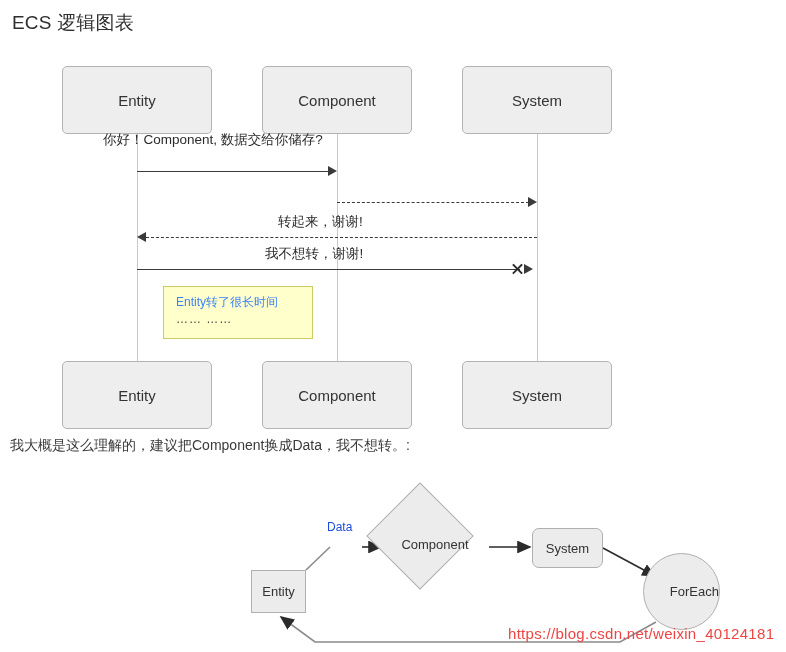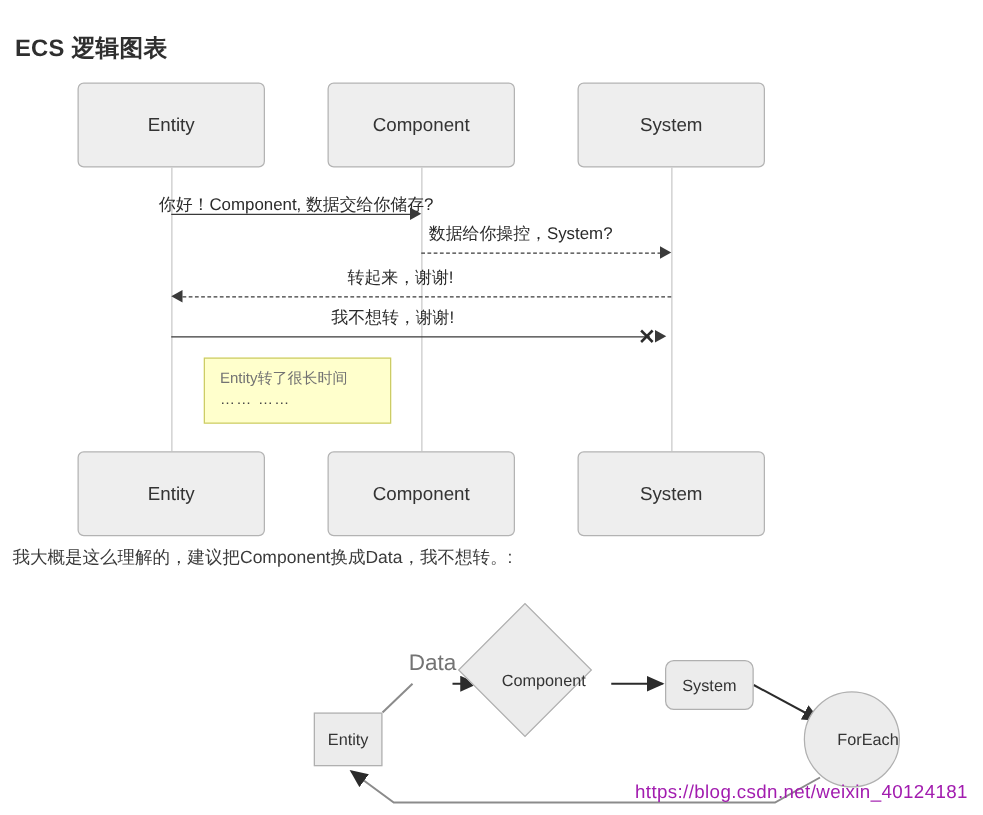--- a/index.html
+++ b/index.html
@@ -11,23 +11,23 @@
     width: 786px;
     height: 652px;
     position: relative;
     font-family: "Liberation Sans", "DejaVu Sans", sans-serif;
     color: #2b2b2b;
     overflow: hidden;
   }
   #page-title {
     position: absolute;
     left: 12px;
-    top: 26px;
+    top: 10px;
     font-size: 19px;
-    font-weight: bold;
+    font-weight: normal;
     color: #2f2f2f;
     letter-spacing: 0.2px;
   }
 
   
   #sequence-diagram {
     position: absolute;
     left: 0;
     top: 55px;
     width: 786px;
@@ -98,21 +98,21 @@
     left: 163px;
     top: 231px;
     width: 150px;
     height: 53px;
     background: #ffffcc;
     border: 1px solid #cccc66;
     padding: 7px 10px 0 12px;
   }
   .note-line {
     font-size: 12px;
-    color: #737373;
+    color: #3b82f6;
     line-height: 17px;
     white-space: nowrap;
   }
   .note-line.dots {
     letter-spacing: 1px;
     color: #444;
   }
 
   
   #caption {
@@ -174,29 +174,29 @@
     top: 57px;
     width: 104px;
     text-align: center;
     font-size: 13px;
     color: #333333;
   }
   #flow-data-label {
     position: absolute;
     left: 327px;
     top: 40px;
-    font-size: 18px;
-    color: #737373;
+    font-size: 12px;
+    color: #1d4ed8;
   }
   #watermark {
     position: absolute;
     left: 508px;
     top: 625px;
     font-size: 15px;
-    color: #a21caf;
+    color: #ef4444;
     white-space: nowrap;
     letter-spacing: 0.3px;
     text-align: right;
   }
   svg.flow-edges {
     position: absolute;
     left: 0; top: 0;
     width: 786px; height: 172px;
     overflow: visible;
   }
@@ -215,25 +215,24 @@
     <span>Component</span>
   </div>
   <div class="lifeline-box" style="left:462px; top:11px;">
     <span>System</span>
   </div>
 
   <div class="lifeline-line" style="left:137px; top:79px; height:227px;"></div>
   <div class="lifeline-line" style="left:337px; top:79px; height:227px;"></div>
   <div class="lifeline-line" style="left:537px; top:79px; height:227px;"></div>
 
-  <div class="msg-label" style="left:103px; top:100px;margin-left:24px;">你好！Component, 数据交给你储存?</div>
+  <div class="msg-label" style="left:103px; top:76px;">你好！Component, 数据交给你储存?</div>
   <div class="msg-line" style="left:137px; top:116px; width:192px;"></div>
   <div class="arrowhead right" style="left:328px; top:111px;"></div>
 
-  <div class="msg-label" style="left:343px; top:123px;">数据给你操控，System?</div>
   <div class="msg-line dashed" style="left:337px; top:147px; width:192px;"></div>
   <div class="arrowhead right" style="left:528px; top:142px;"></div>
 
   <div class="msg-label" style="left:278px; top:158px;">转起来，谢谢!</div>
   <div class="msg-line dashed" style="left:146px; top:182px; width:391px;"></div>
   <div class="arrowhead left" style="left:137px; top:177px;"></div>
 
   <div class="msg-label" style="left:265px; top:190px;">我不想转，谢谢!</div>
   <div class="msg-line" style="left:137px; top:214px; width:383px;"></div>
   <div class="x-mark" style="left:511px; top:208px;"></div>

